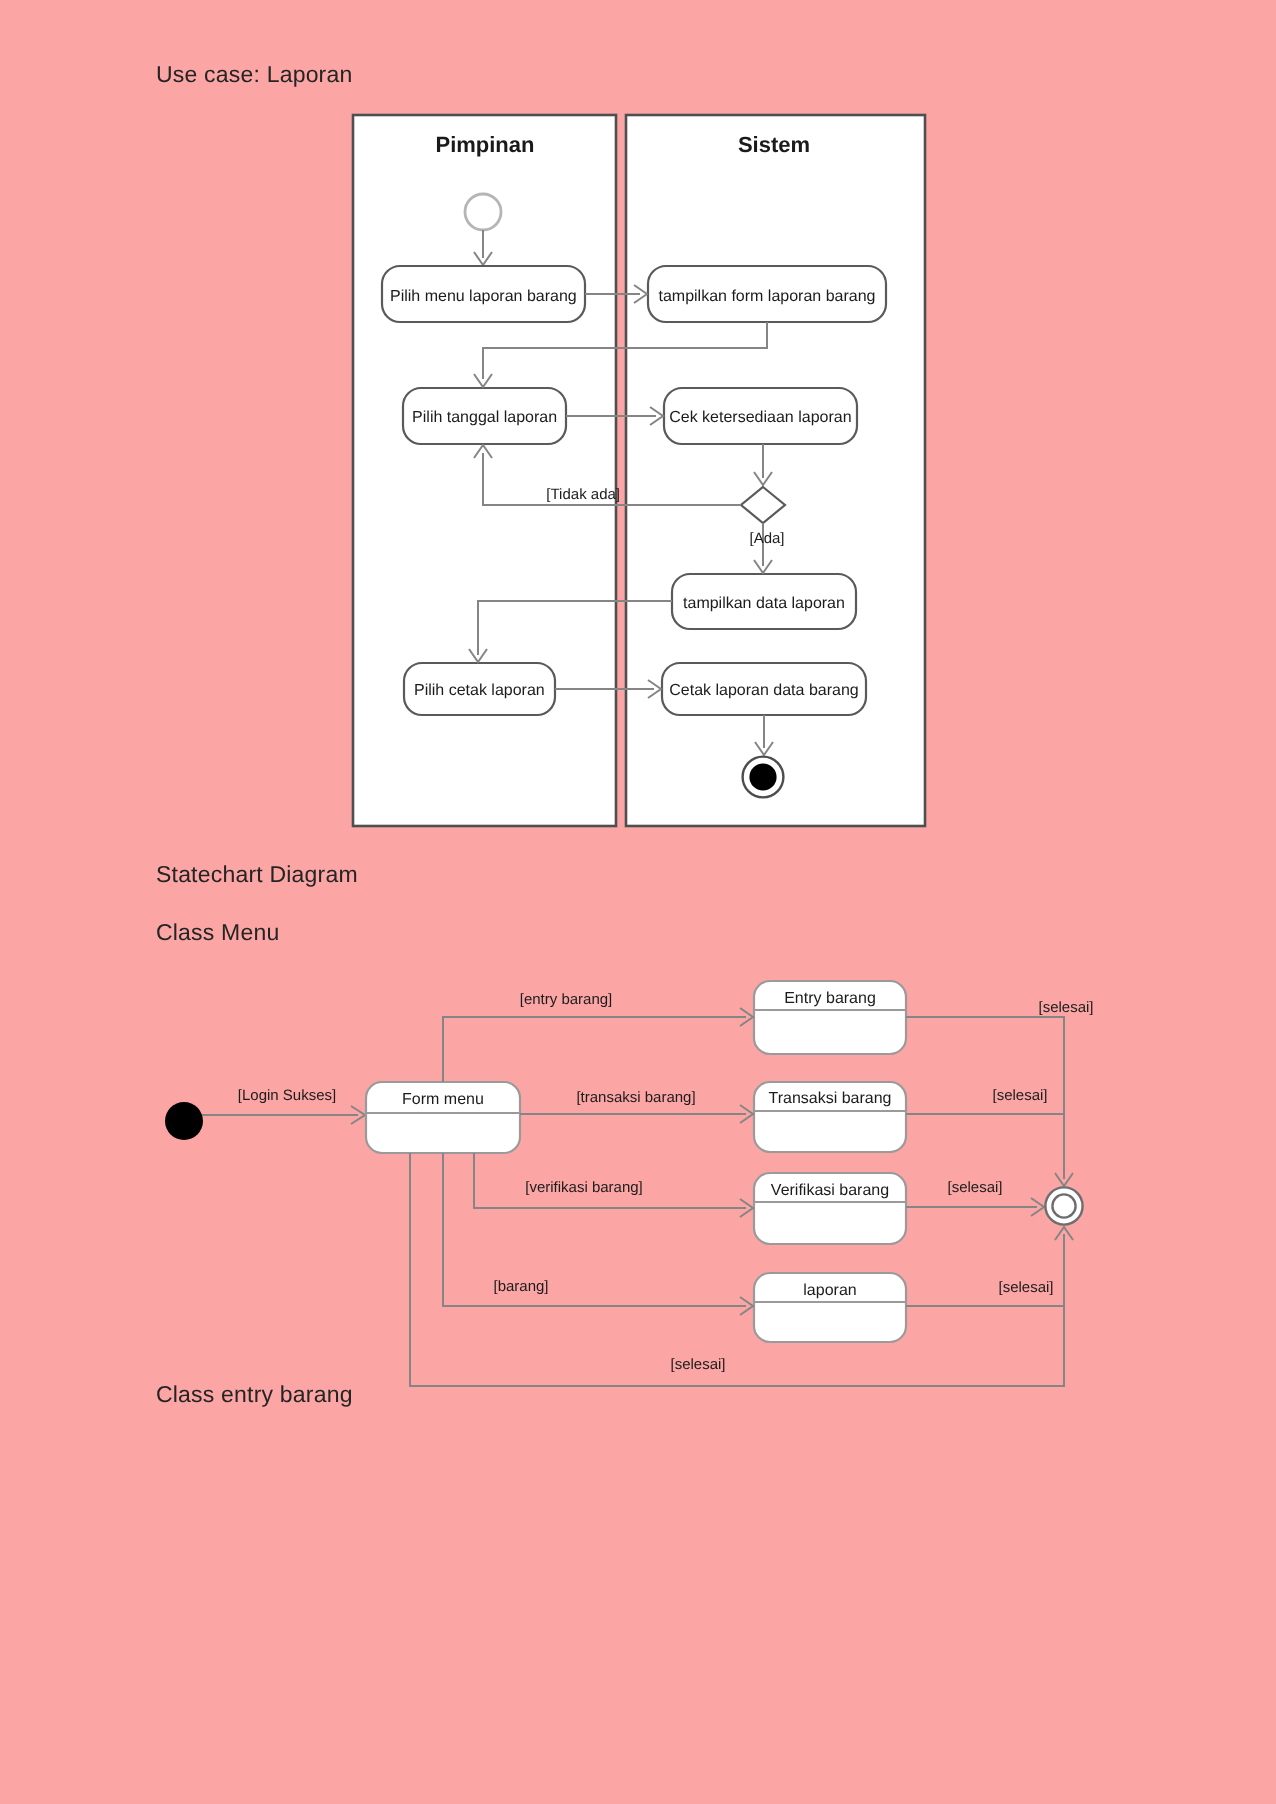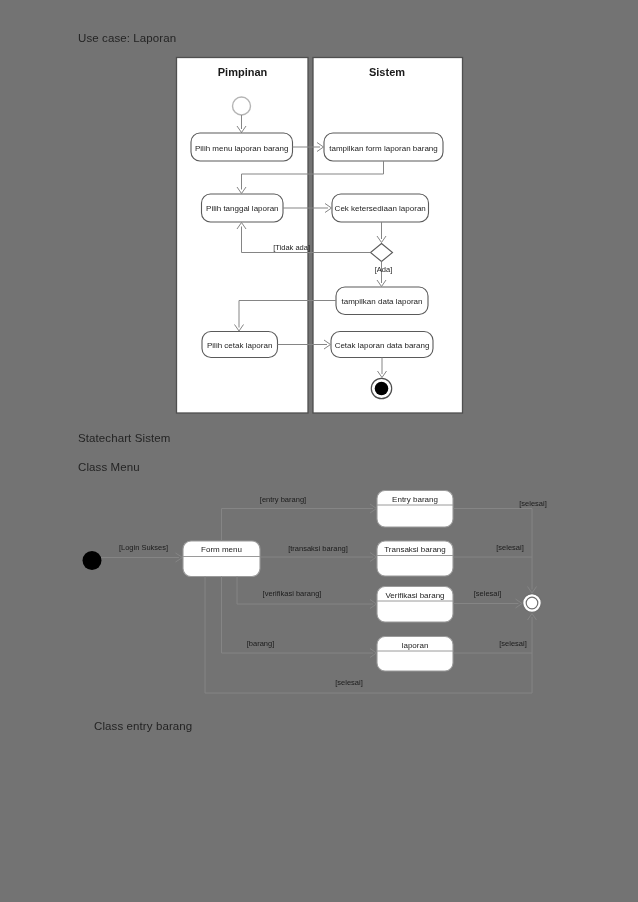--- a/index.html
+++ b/index.html
@@ -1,17 +1,17 @@
 <!DOCTYPE html>
 <html><head>
 <meta charset="utf-8">
 <style>
   html,body{margin:0;padding:0;background:#ffffff;}
   .page{
-    position:relative;width:638px;height:902px;background:#737373;
+    position:relative;width:638px;height:902px;background:#fca5a5;
     font-family:"Liberation Sans","DejaVu Sans",sans-serif;color:#1c1c1c;overflow:hidden;
   }
   .doc-heading{
     position:absolute;left:78px;font-size:11.5px;color:#242424;letter-spacing:0.1px;
   }
   svg{position:absolute;overflow:visible;}
   svg text{fill:#1c1c1c;font-family:"Liberation Sans","DejaVu Sans",sans-serif;}
   .lane{fill:#ffffff;stroke:#4f4f4f;stroke-width:1.3;}
   .lane-title{font-size:11px;font-weight:bold;text-anchor:middle;fill:#1a1a1a;}
   .anode{fill:#ffffff;stroke:#5a5a5a;stroke-width:1.1;}
@@ -29,23 +29,23 @@
   .slabel{font-size:7.5px;text-anchor:middle;}
   .sinit{fill:#000000;stroke:none;}
   .sfinal{fill:#ffffff;stroke:#6e6e6e;stroke-width:1.2;}
 </style>
 </head>
 <body>
 
 <div class="page">
 
   <div class="doc-heading" style="top:32px;">Use case: Laporan</div>
-  <div class="doc-heading" style="top:432px;">Statechart Sistem</div>
+  <div class="doc-heading" style="top:432px;">Statechart Diagram</div>
   <div class="doc-heading" style="top:461px;text-align:right;">Class Menu</div>
-  <div class="doc-heading" style="top:720px;margin-left:16px;">Class entry barang</div>
+  <div class="doc-heading" style="top:692px;">Class entry barang</div>
 
   <svg style="left:170px;top:50px;" width="300" height="375" viewBox="170 50 300 375">
 
     <rect class="lane" x="176.5" y="57.5" width="131.5" height="355.5"></rect>
     <rect class="lane" x="313" y="57.5" width="149.5" height="355.5"></rect>
     <text class="lane-title" x="242.5" y="76">Pimpinan</text>
     <text class="lane-title" x="387" y="76">Sistem</text>
 
     <circle class="init-circle" cx="241.5" cy="106" r="9"></circle>
     <path class="conn" d="M241.5,115 V129"></path>

